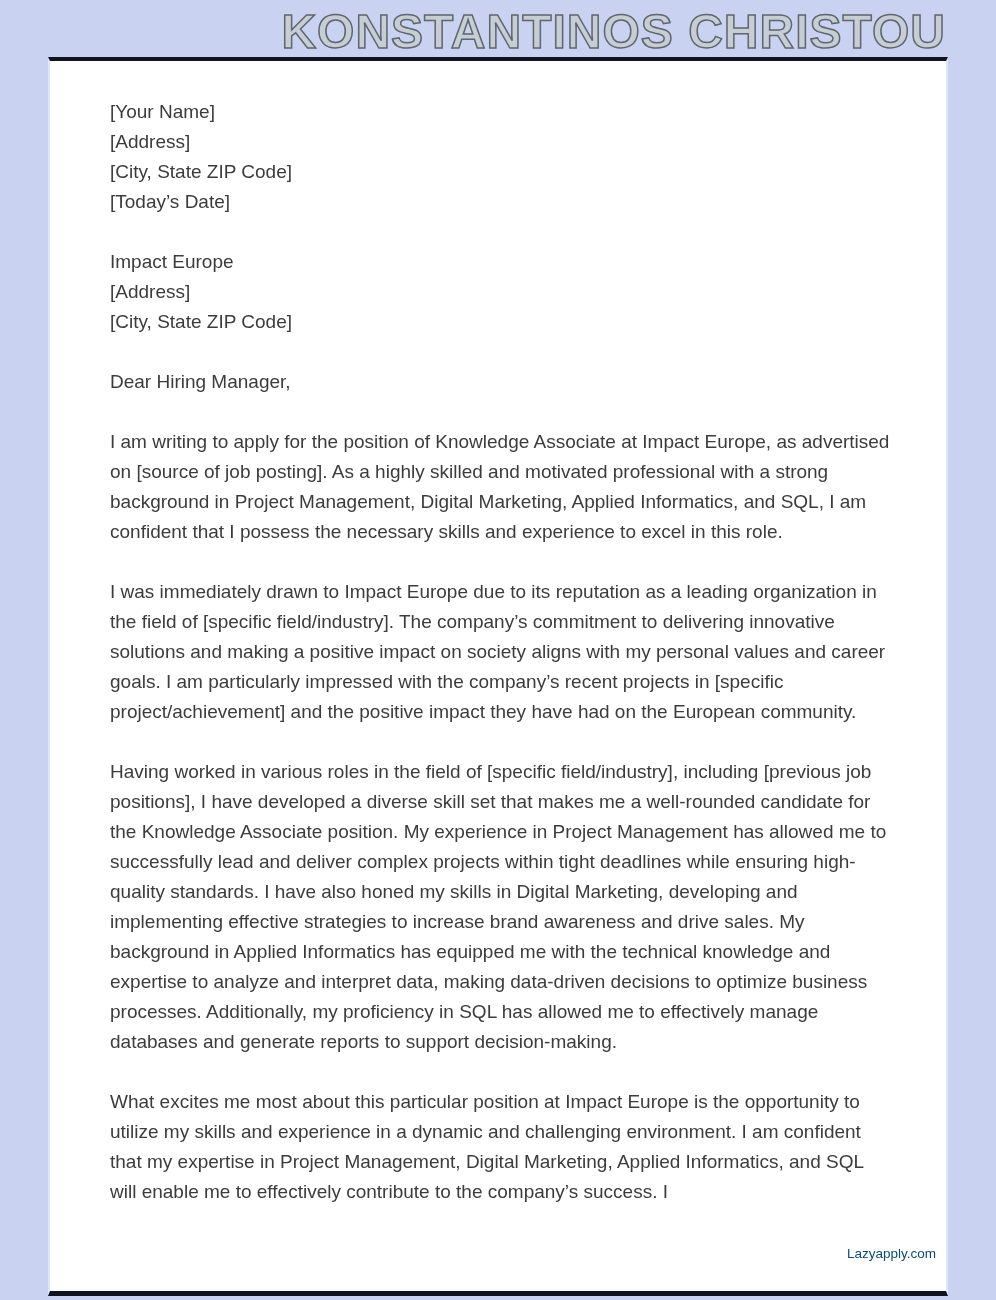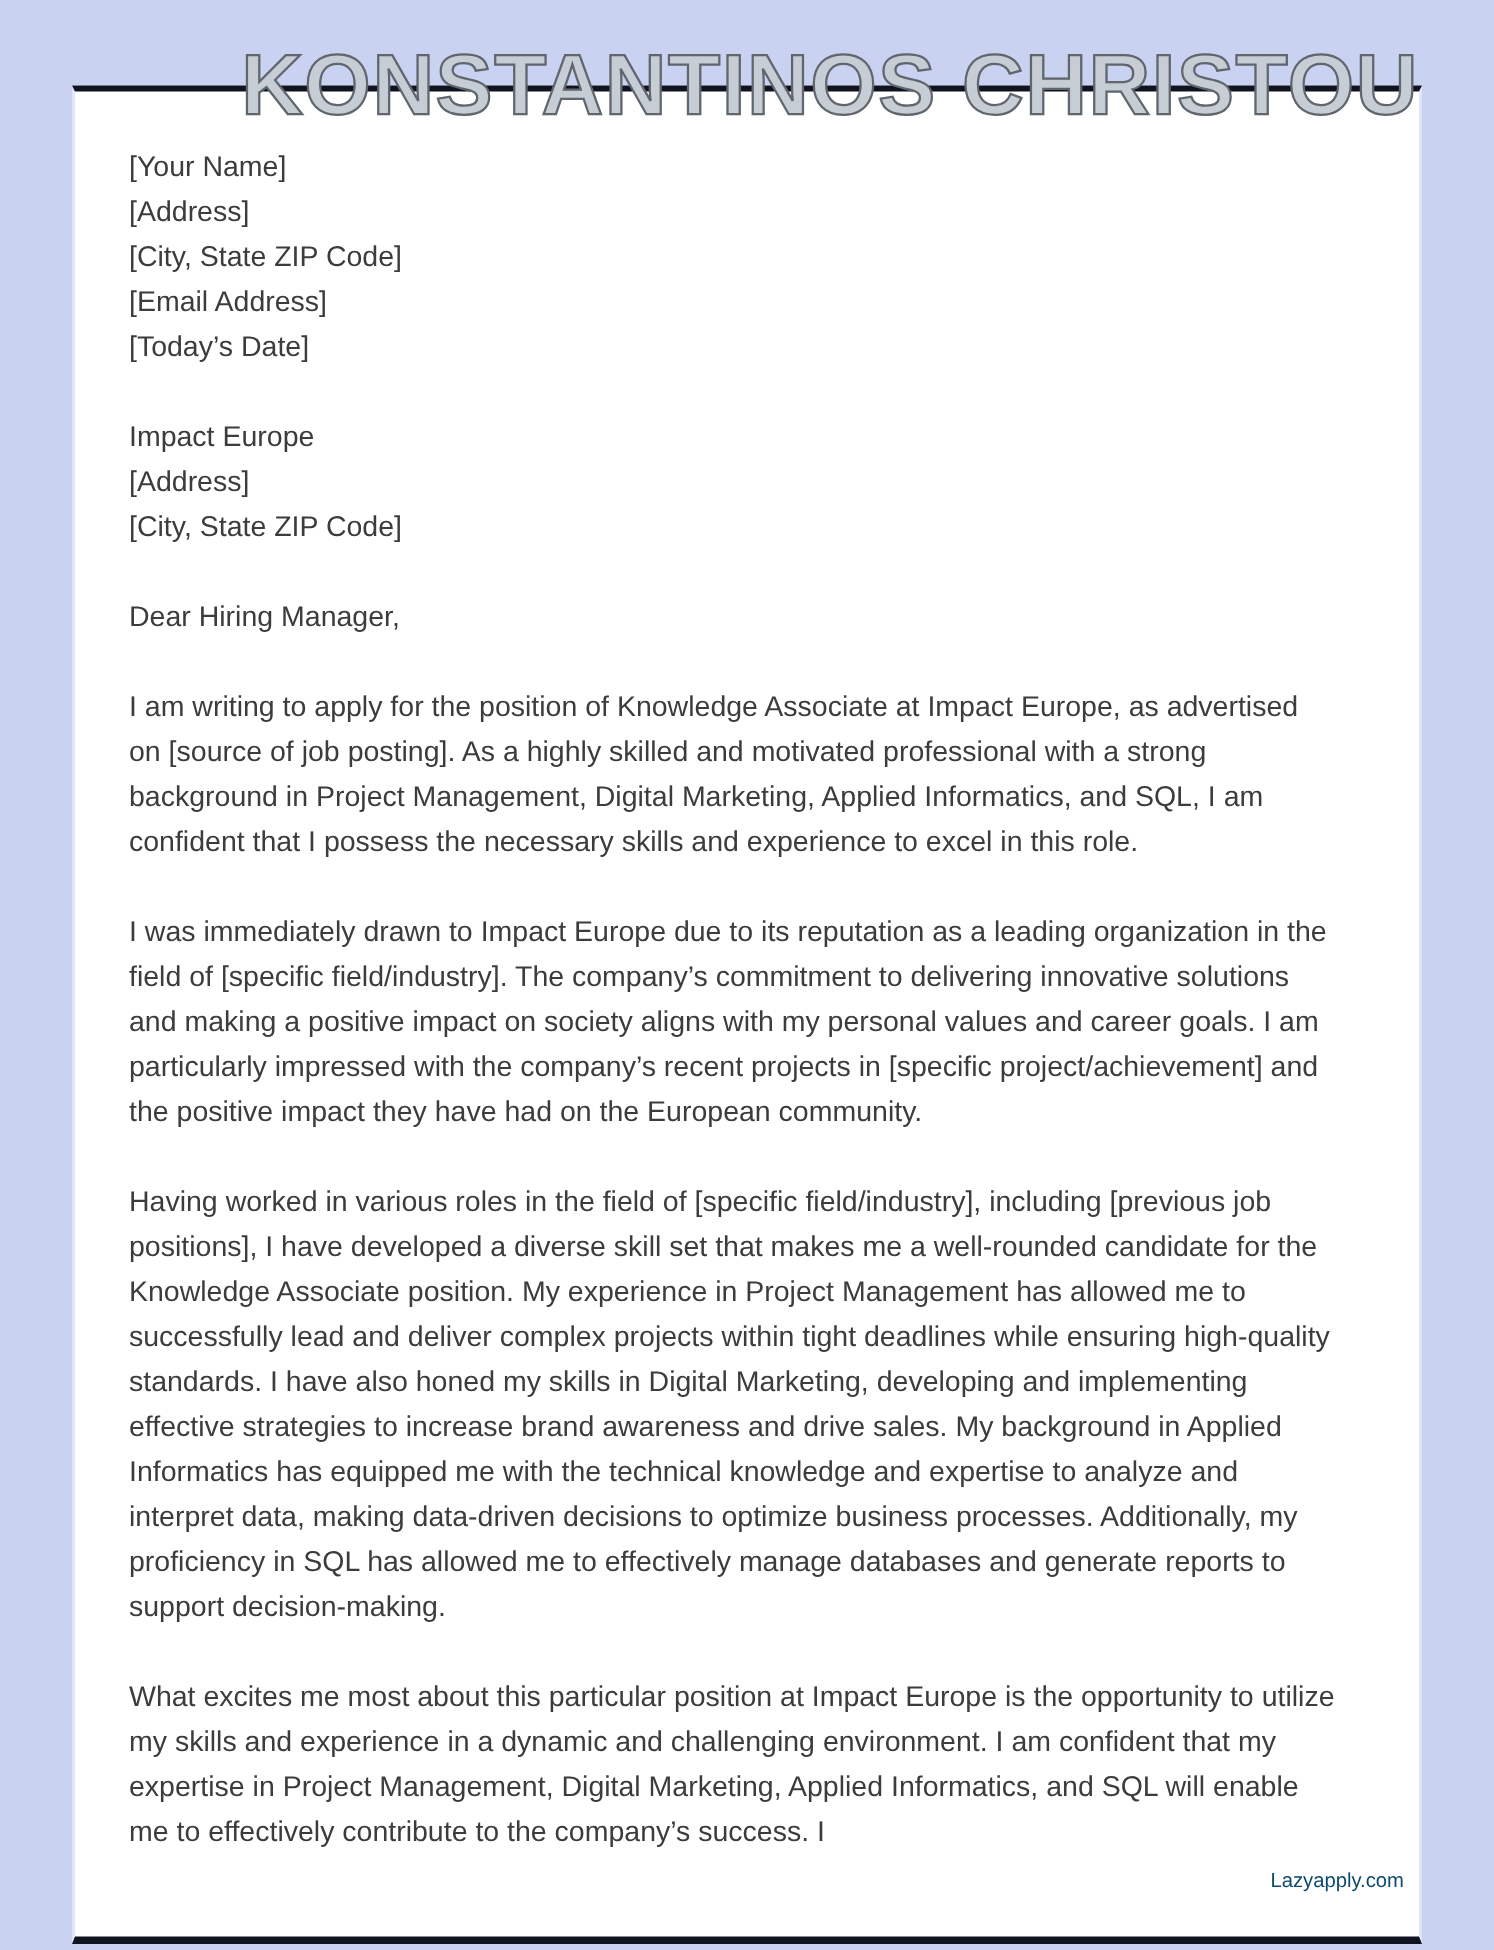--- a/index.html
+++ b/index.html
@@ -11,47 +11,46 @@
     height: 1300px;
     position: relative;
     background: #c9d3f1;
     font-family: "Liberation Sans", sans-serif;
     overflow: hidden;
   }
   .header-name {
     position: absolute;
     top: 4px;
     right: 50px;
-    font-size: 57px;
+    font-size: 48px;
     font-weight: 700;
     letter-spacing: 1px;
     color: #c7cdd5;
     -webkit-text-stroke: 1.5px #60656e;
     text-shadow: 0 0 0 #8a8f98;
     white-space: nowrap;
     z-index: 2;
-    margin-top: 20px;
   }
   .page {
     position: absolute;
     left: 48px;
     top: 57px;
     width: 900px;
     height: 1239px;
     box-sizing: border-box;
     background: #ffffff;
     border-top: 4px solid #101320;
     border-bottom: 5px solid #101320;
     border-left: 2px solid #dfe6fa;
     border-right: 2px solid #dfe6fa;
     overflow: hidden;
     z-index: 1;
   }
   .content {
-    padding: 36px 56px 0 36px;
+    padding: 36px 56px 0 60px;
     color: #3c3c3c;
     font-size: 19px;
     line-height: 30px;
   }
   .block {
     margin: 0 0 30px 0;
   }
   .line {
     white-space: pre-wrap;
   }
@@ -72,21 +71,20 @@
 
 <div class="header-name">KONSTANTINOS CHRISTOU</div>
 
 <div class="page">
   <div class="content">
 
     <div class="block">
       <div class="line">[Your Name]</div>
       <div class="line">[Address]</div>
       <div class="line">[City, State ZIP Code]</div>
-      <div class="line">[Email Address]</div>
       <div class="line">[Today’s Date]</div>
     </div>
 
     <div class="block">
       <div class="line">Impact Europe</div>
       <div class="line">[Address]</div>
       <div class="line">[City, State ZIP Code]</div>
     </div>
 
     <div class="block">

